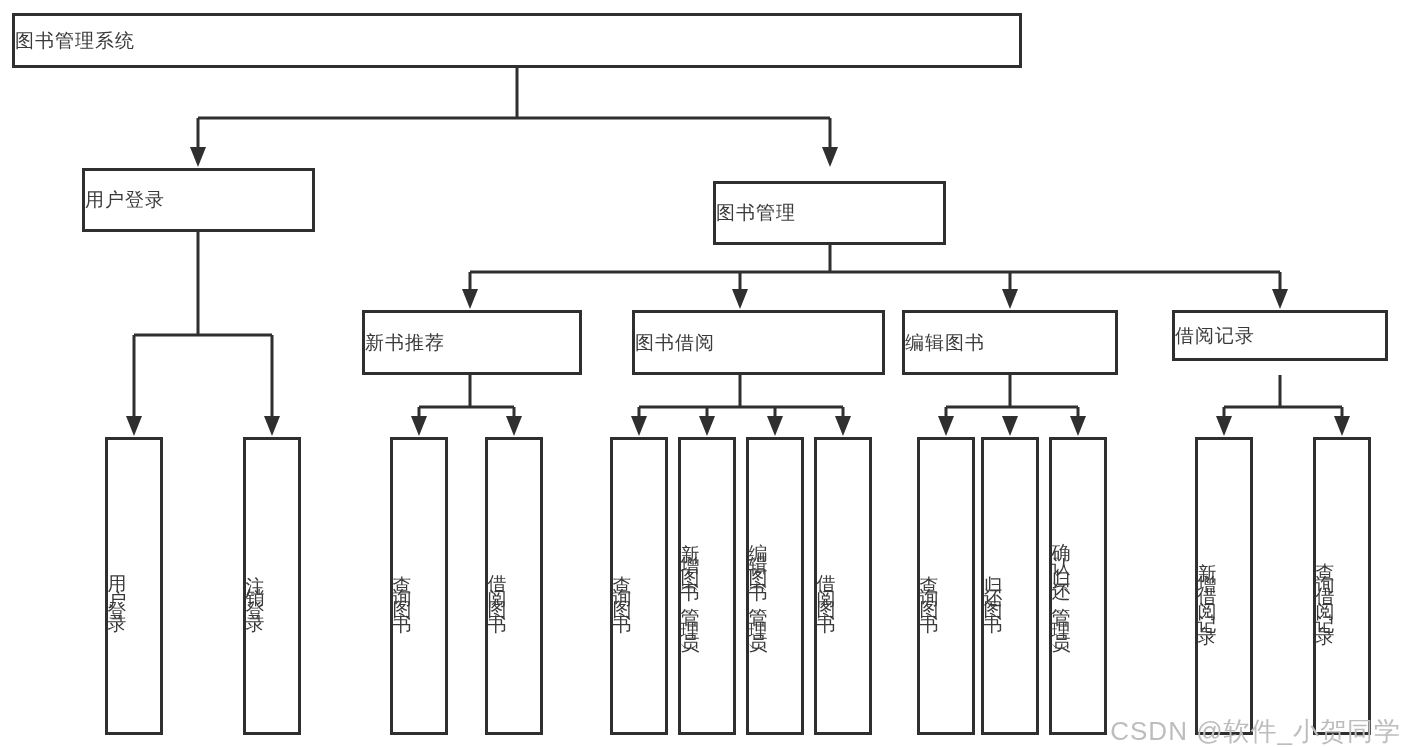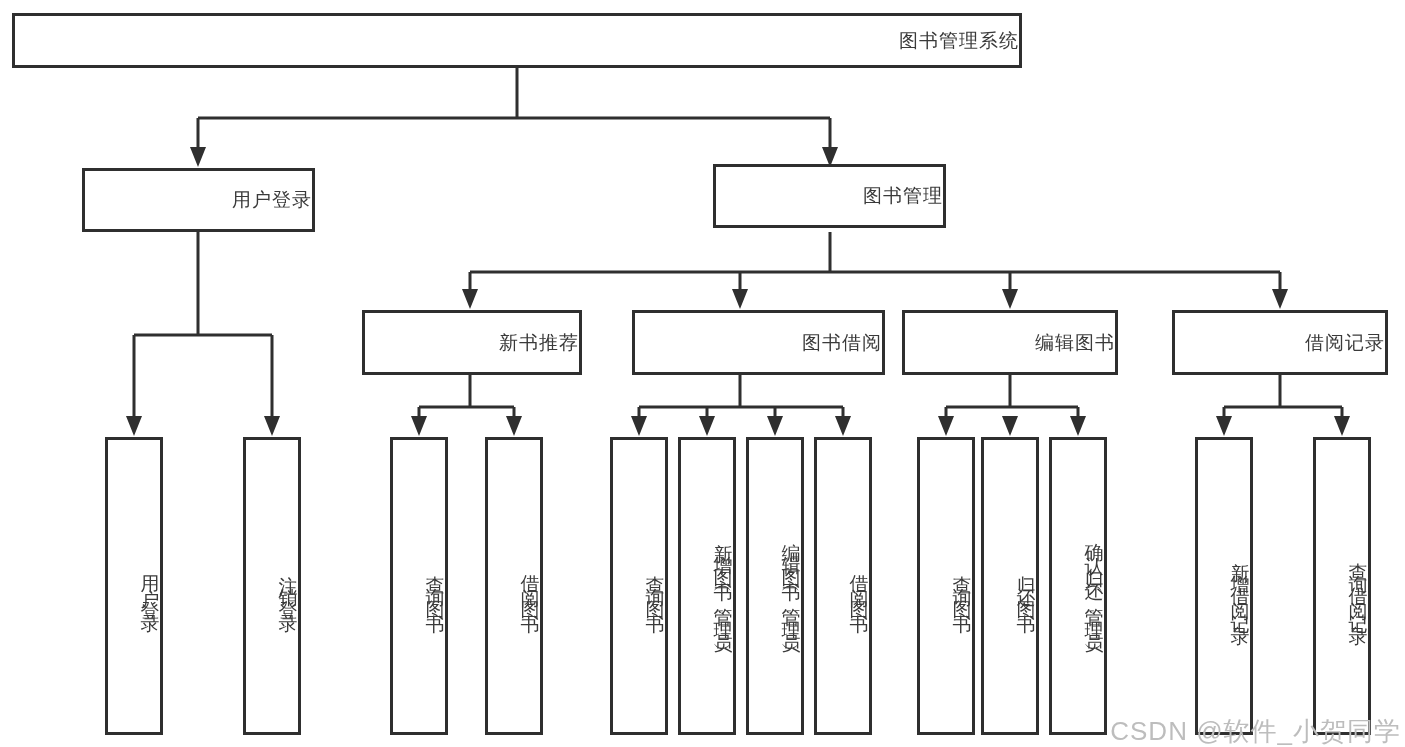--- a/index.html
+++ b/index.html
@@ -16,21 +16,21 @@
     overflow:hidden;
   }
   #wires{position:absolute;left:0;top:0;width:1405px;height:747px;}
   .cline{stroke:var(--line);stroke-width:3;fill:none;}
   .carrow{fill:var(--line);stroke:none;}
   .box{
     position:absolute;
     box-sizing:border-box;
     border:3px solid var(--line);
     background:#ffffff;
-    display:flex;align-items:center;justify-content:flex-end;
+    display:flex;align-items:center;justify-content:flex-start;
     color:var(--text);
     font-size:19px;
     letter-spacing:1px;
     text-align:center;
   }
   .box.v span{
     writing-mode:vertical-lr;
     text-orientation:mixed;
     letter-spacing:13px;
     line-height:1;
@@ -86,34 +86,34 @@
     <polygon class="carrow" points="1334,416 1350,416 1342,436"></polygon>
   </svg>
 
   <div class="box" style="left:12px;top:13px;width:1010px;height:55px">
     <span>图书管理系统</span>
   </div>
 
   <div class="box" style="left:82px;top:168px;width:233px;height:64px">
     <span>用户登录</span>
   </div>
-  <div class="box" style="left:713px;top:164px;width:233px;height:64px">
+  <div class="box" style="left:713px;top:181px;width:233px;height:64px">
     <span>图书管理</span>
   </div>
 
   <div class="box" style="left:362px;top:310px;width:220px;height:65px">
     <span>新书推荐</span>
   </div>
   <div class="box" style="left:632px;top:310px;width:253px;height:65px">
     <span>图书借阅</span>
   </div>
   <div class="box" style="left:902px;top:310px;width:216px;height:65px">
     <span>编辑图书</span>
   </div>
-  <div class="box" style="left:1172px;top:310px;width:216px;height:65px">
+  <div class="box" style="left:1172px;top:310px;width:216px;height:51px">
     <span>借阅记录</span>
   </div>
 
   <div class="box v" style="left:105px;top:437px;width:58px;height:298px">
     <span>用户登录</span>
   </div>
   <div class="box v" style="left:243px;top:437px;width:58px;height:298px">
     <span>注销登录</span>
   </div>
 

